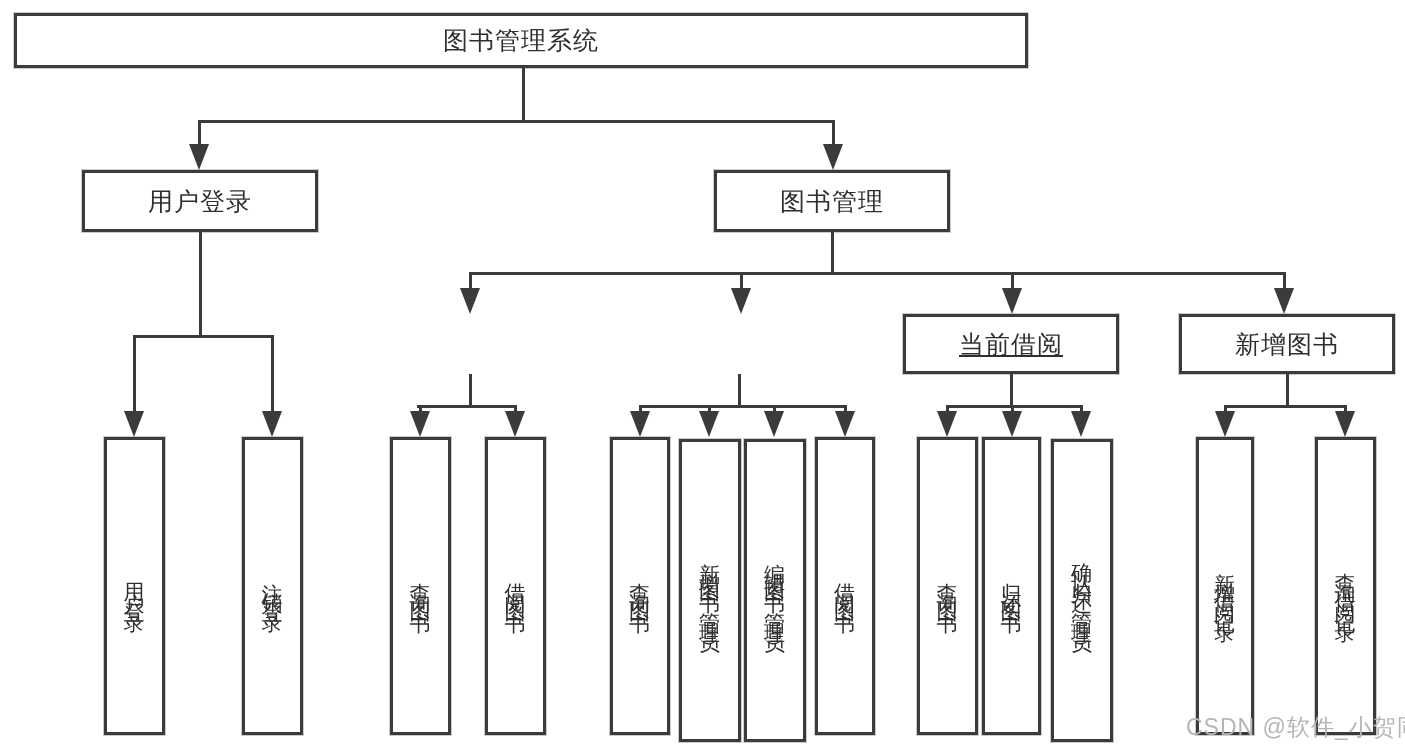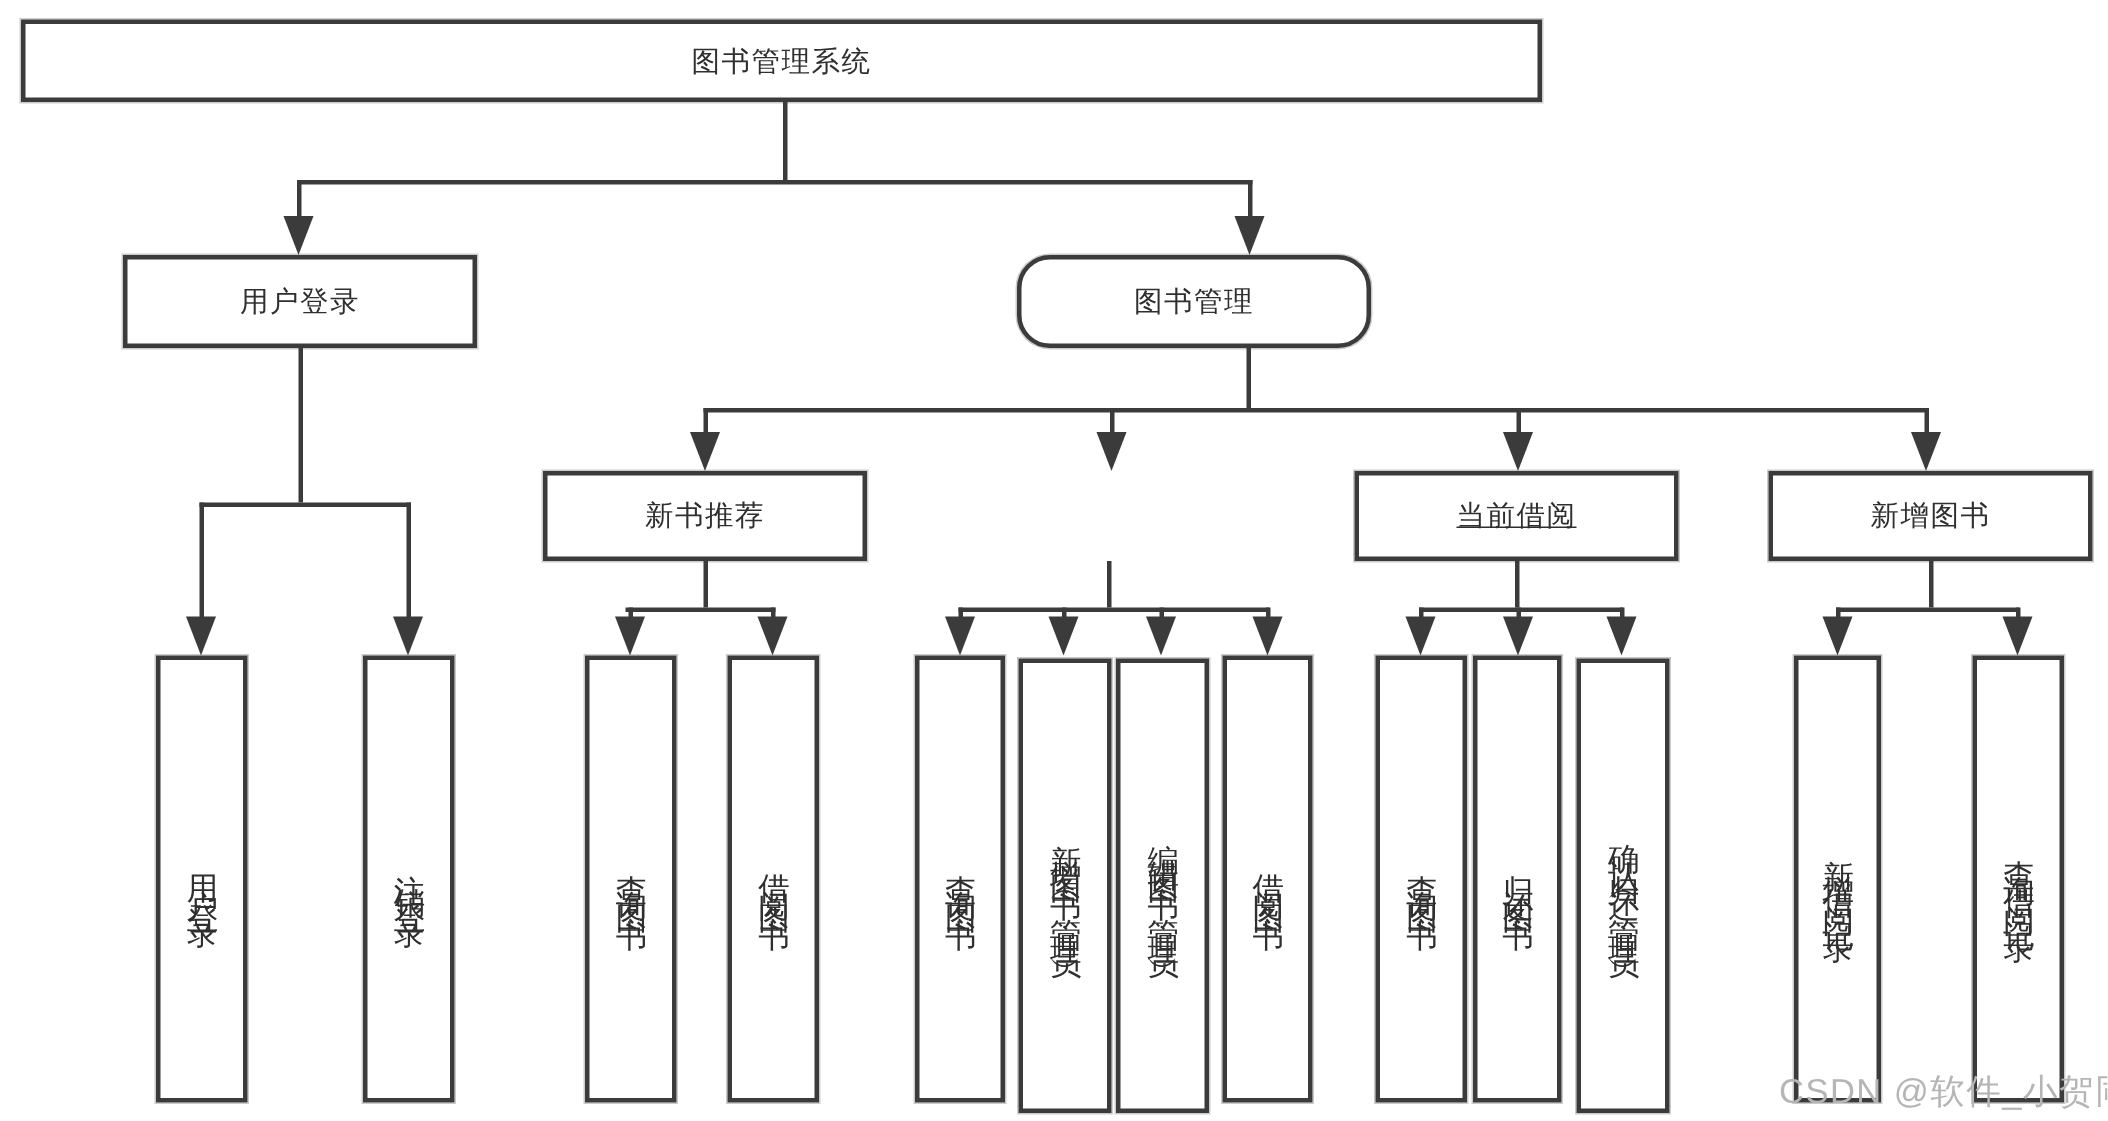--- a/index.html
+++ b/index.html
@@ -20,21 +20,21 @@
     position:absolute;
     box-sizing:border-box;
     border:3px solid var(--line);
     background:#fff;
     box-shadow:0 0 0 1px rgba(140,140,140,0.45);
     display:flex;
     align-items:center;
     justify-content:center;
   }
   .hbox{
-    font-size:19px;
+    font-size:25px;
     letter-spacing:1px;
     white-space:nowrap;
   }
   .vbox span{
     writing-mode:vertical-rl;
     text-orientation:mixed;
     font-size:21px;
     letter-spacing:10px;
     line-height:1;
     white-space:nowrap;
@@ -61,27 +61,24 @@
 
 <div id="stage">
 
   <div class="box hbox" style="left:14px;top:13px;width:1014px;height:55px;">
     <span>图书管理系统</span>
   </div>
 
   <div class="box hbox" style="left:82px;top:170px;width:236px;height:62px;">
     <span>用户登录</span>
   </div>
-  <div class="box hbox" style="left:678px;top:170px;width:236px;height:62px;border-radius:22px;">
+  <div class="box hbox" style="left:714px;top:170px;width:236px;height:62px;">
     <span>图书管理</span>
   </div>
 
-  <div class="box hbox" style="left:362px;top:314px;width:216px;height:60px;">
-    <span>新书推荐</span>
-  </div>
   <div class="box hbox" style="left:903px;top:314px;width:216px;height:60px;text-decoration:underline;">
     <span>当前借阅</span>
   </div>
   <div class="box hbox" style="left:1179px;top:314px;width:216px;height:60px;">
     <span>新增图书</span>
   </div>
 
   <div class="box vbox" style="left:104px;top:437px;width:61px;height:298px;">
     <span>用户登录</span>
   </div>

